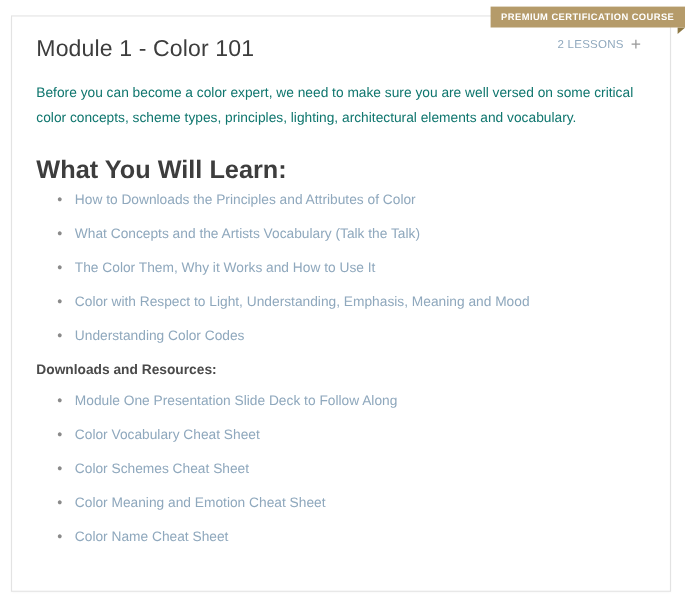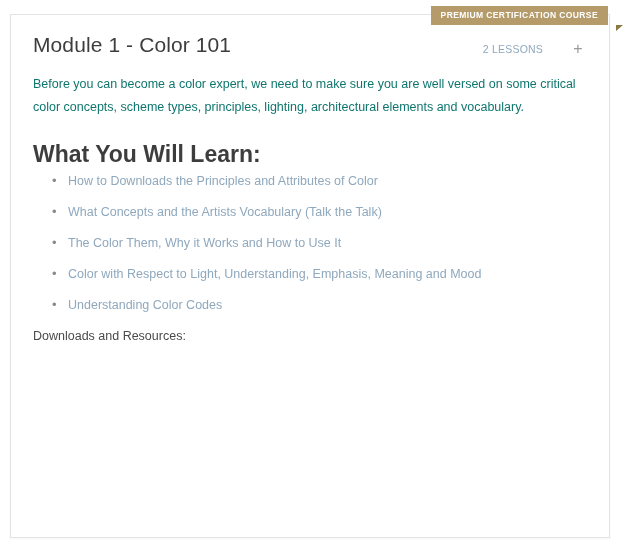--- a/index.html
+++ b/index.html
@@ -16,21 +16,21 @@
     position: relative;
     width: 623px;
     height: 552px;
     background: #ffffff;
   }
 
   
   .ribbon {
     position: absolute;
     top: 6px;
-    right: 15px;
+    right: 0px;
     background: #b59b6a;
     color: #ffffff;
     font-size: 8.5px;
     font-weight: bold;
     letter-spacing: 0.4px;
     padding: 5px 10px 5px 10px;
     white-space: nowrap;
     line-height: 1;
     z-index: 5;
   }
@@ -57,36 +57,36 @@
     box-sizing: border-box;
     box-shadow: 0 1px 2px rgba(0,0,0,0.04);
   }
 
   .card-inner {
     padding: 18px 22px 20px 22px;
   }
 
   .header-row {
     display: flex;
-    align-items: flex-end;
+    align-items: flex-start;
     justify-content: space-between;
   }
 
   .module-title {
     font-size: 21px;
     color: #3d3d3d;
     font-weight: normal;
     margin: 0;
     letter-spacing: 0.1px;
   }
 
   .header-right {
     display: flex;
     align-items: center;
-    gap: 28px;
+    gap: 4px;
     padding-right: 2px;
   }
 
   .lessons-count {
     font-size: 10.5px;
     color: #8fa8bd;
     letter-spacing: 0.2px;
   }
 
   .plus-icon {
@@ -132,21 +132,21 @@
     content: "•";
     position: absolute;
     left: 19px;
     top: -1px;
     color: #8a8a8a;
     font-size: 13px;
   }
 
   .downloads-heading {
     font-size: 12.5px;
-    font-weight: normal;
+    font-weight: bold;
     color: #4a4a4a;
     margin: 16px 0 14px 0;
   }
 
   ul.downloads li {
     margin-bottom: 16px;
   }
 
   
   .edge {
@@ -184,19 +184,26 @@
       <ul class="bullets">
         <li>How to Downloads the Principles and Attributes of Color</li>
         <li>What Concepts and the Artists Vocabulary (Talk the Talk)</li>
         <li>The Color Them, Why it Works and How to Use It</li>
         <li>Color with Respect to Light, Understanding, Emphasis, Meaning and Mood</li>
         <li>Understanding Color Codes</li>
       </ul>
 
       <div class="downloads-heading">Downloads and Resources:</div>
 
+      <ul class="bullets downloads">
+        <li>Module One Presentation Slide Deck to Follow Along</li>
+        <li>Color Vocabulary Cheat Sheet</li>
+        <li>Color Schemes Cheat Sheet</li>
+        <li>Color Meaning and Emotion Cheat Sheet</li>
+        <li>Color Name Cheat Sheet</li>
+      </ul>
 
     </div>
   </div>
 
   <div class="edge"></div>
 
 </div>
 
 </body></html>

